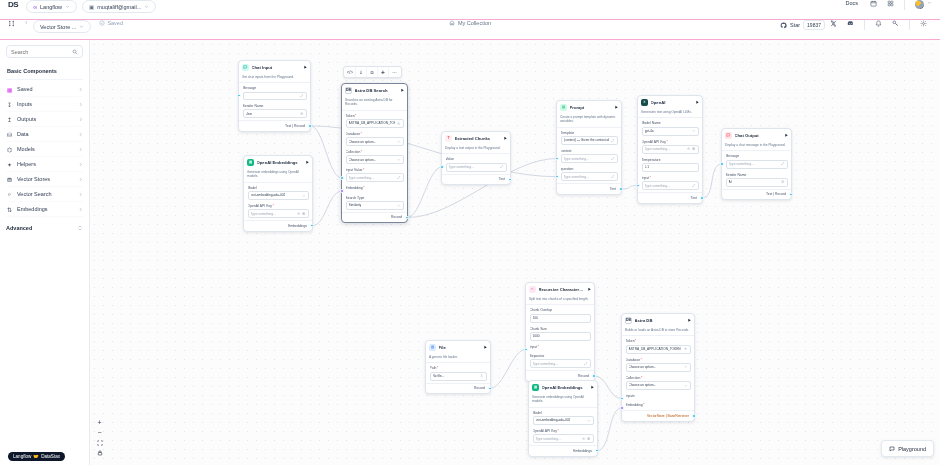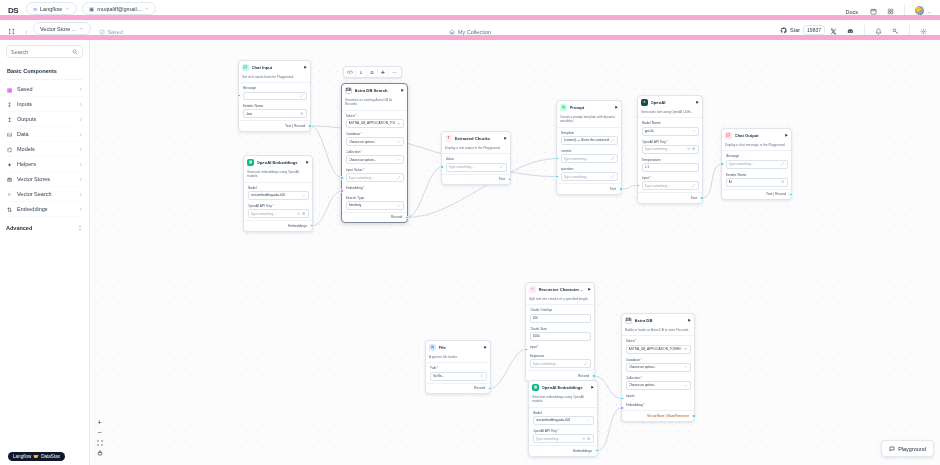--- a/index.html
+++ b/index.html
@@ -1,20 +1,20 @@
 <!DOCTYPE html>
 <html><head>
 <meta charset="utf-8">
 <style>
   html,body{margin:0;padding:0;background:#e8eaed;}
   *{box-sizing:border-box;font-family:"Liberation Sans","DejaVu Sans",sans-serif;}
   #app{position:relative;width:940px;height:465px;background:#fff;overflow:hidden;}
 
   
-  .bar{position:absolute;left:0;right:0;background:#fff;display:flex;align-items:flex-end;border-bottom:5px solid #f9a8d4;}
+  .bar{position:absolute;left:0;right:0;background:#fff;display:flex;align-items:flex-start;border-bottom:1px solid #f9a8d4;}
   #bar1{top:0;height:20px;padding:0 8px;z-index:30;}
   #bar2{top:20px;height:20px;padding:0 8px;z-index:30;}
   .logo{font-weight:bold;font-size:8px;letter-spacing:-.5px;color:#1e293b;margin-right:8px;}
   .pill{display:flex;align-items:center;gap:3px;height:13px;padding:0 6px;border:1px solid #e2e8f0;border-radius:7px;background:#fff;font-size:5.5px;color:#334155;cursor:pointer;}
   .pill + .pill{margin-left:5px;}
   .pill .picon{font-size:5.5px;color:#7c3aed;}
   .chev{width:5px;height:5px;color:#94a3b8;flex:none;}
   .spacer{flex:1;}
   .hlink{font-size:5.5px;color:#334155;margin:0 7px;}
   .hicon{width:7px;height:7px;color:#475569;margin:0 5px;}

